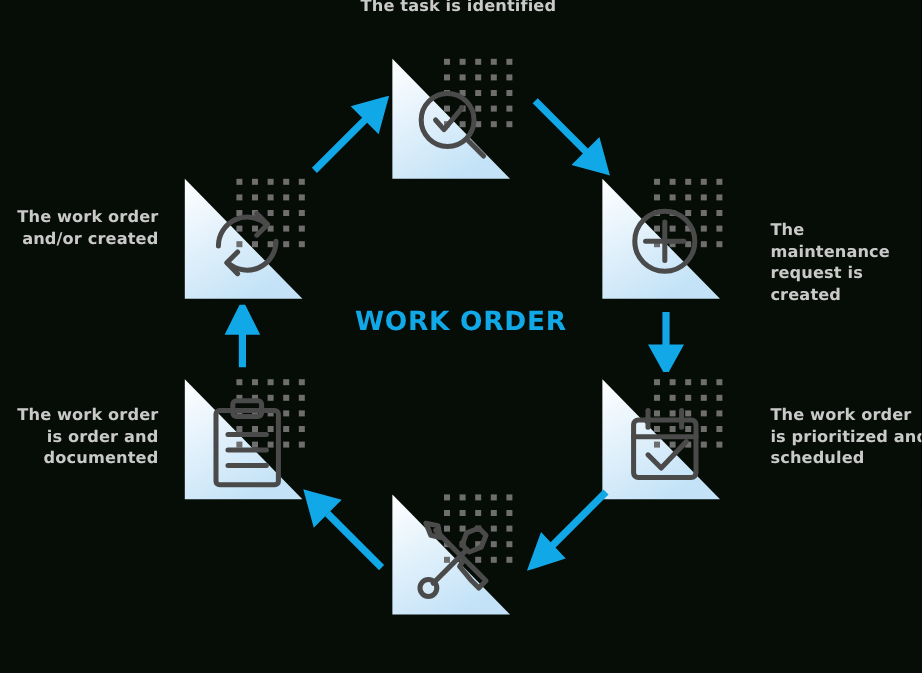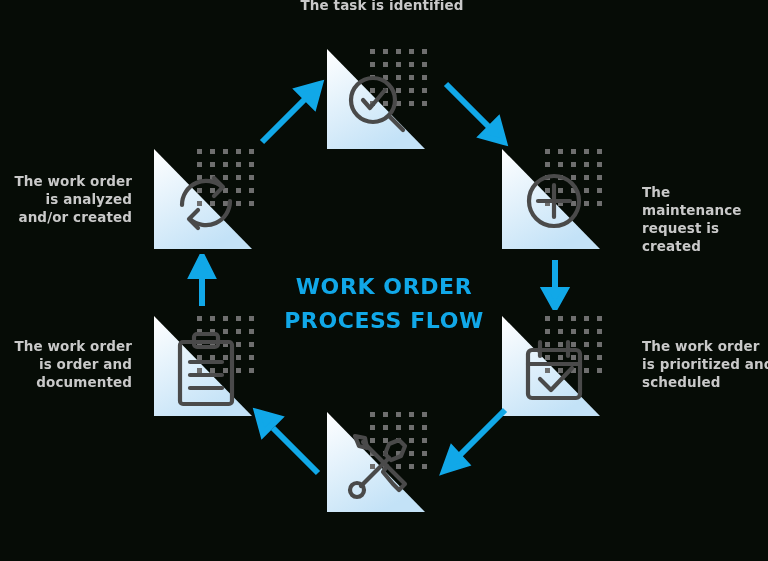--- a/index.html
+++ b/index.html
@@ -21,21 +21,20 @@
     position: absolute;
     left: 234px;
     top: 252px;
     width: 300px;
     text-align: center;
     color: #11a8e8;
     font-weight: bold;
     font-size: 22px;
     letter-spacing: 0.6px;
     line-height: 34px;
-    margin-top: 18px;
   }
   #center-title .tl { display: block; }
 
   
   .node {
     position: absolute;
     width: 108px;
     height: 108px;
   }
   .node .tri-wrap,
@@ -65,21 +64,20 @@
     position: absolute;
   }
 </style>
 </head>
 <body>
 
 <div id="stage" style="background: rgb(6, 12, 6);">
 
   <div id="center-title" style="color: rgb(17, 168, 232);">
     <span class="tl">WORK ORDER</span>
-    <span class="tl">PROCESS FLOW</span>
   </div>
 
   <div class="node" style="left:325px; top:45px;">
     <div class="tri-wrap">
       <svg width="108" height="108" viewBox="0 0 108 108">
         <defs>
           <linearGradient id="g1" x1="0" y1="0" x2="0.55" y2="1">
             <stop offset="0" stop-color="#ffffff"></stop>
             <stop offset="1" stop-color="#c3e2f7"></stop>
           </linearGradient>
@@ -420,21 +418,20 @@
           <path d="M30,60 A24,24 0 0 1 70,42"></path>
           <polyline points="62,33 71,42 62,51"></polyline>
           <path d="M78,56 A24,24 0 0 1 38,74"></path>
           <polyline points="46,83 37,74 46,65"></polyline>
         </g>
       </svg>
     </div>
   </div>
   <div class="label left" style="left: 0px; top: 172px; width: 132px; color: rgb(201, 201, 201);">
     <div>The work order</div>
-    <div>is analyzed</div>
     <div>and/or created</div>
   </div>
 
   <div class="arrow" style="left:258px; top:78px;">
     <svg width="70" height="70" viewBox="0 0 70 70">
       <g stroke="#11a8e8" stroke-width="6" stroke-linecap="butt" fill="#11a8e8">
         <line x1="4" y1="64" x2="51" y2="17"></line>
         <polygon points="62,6 40,12 56,28"></polygon>
       </g>
     </svg>

